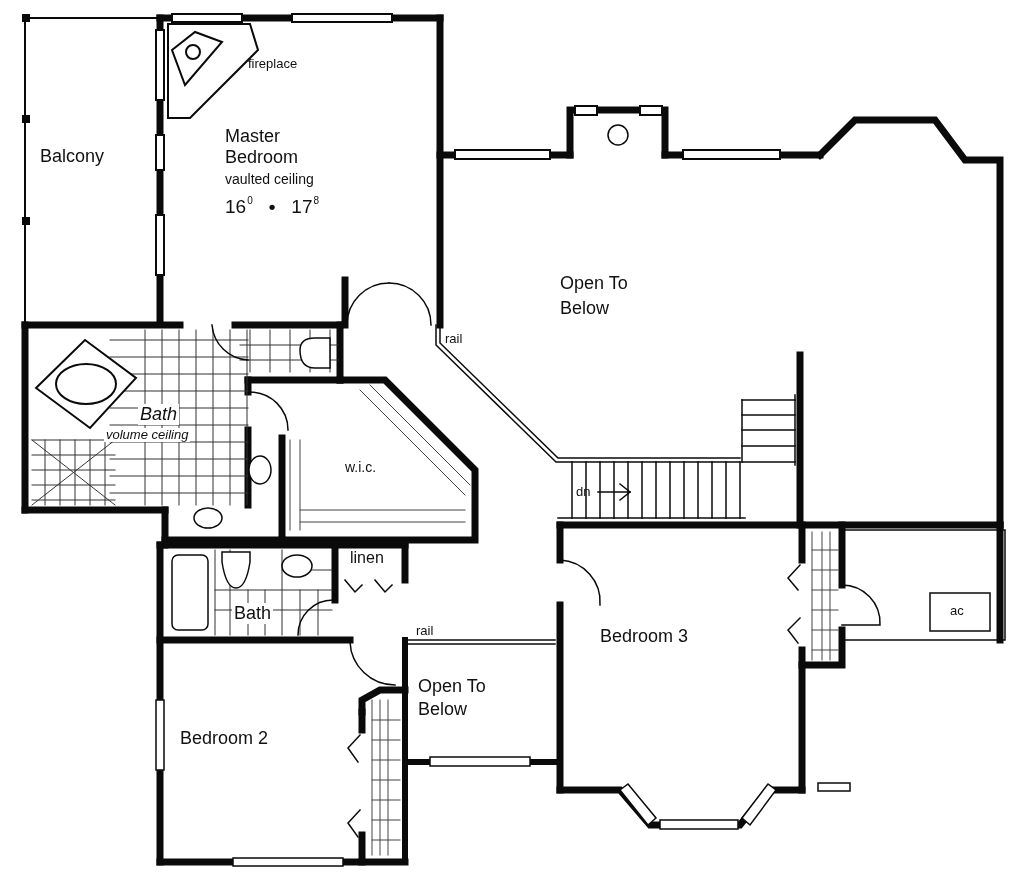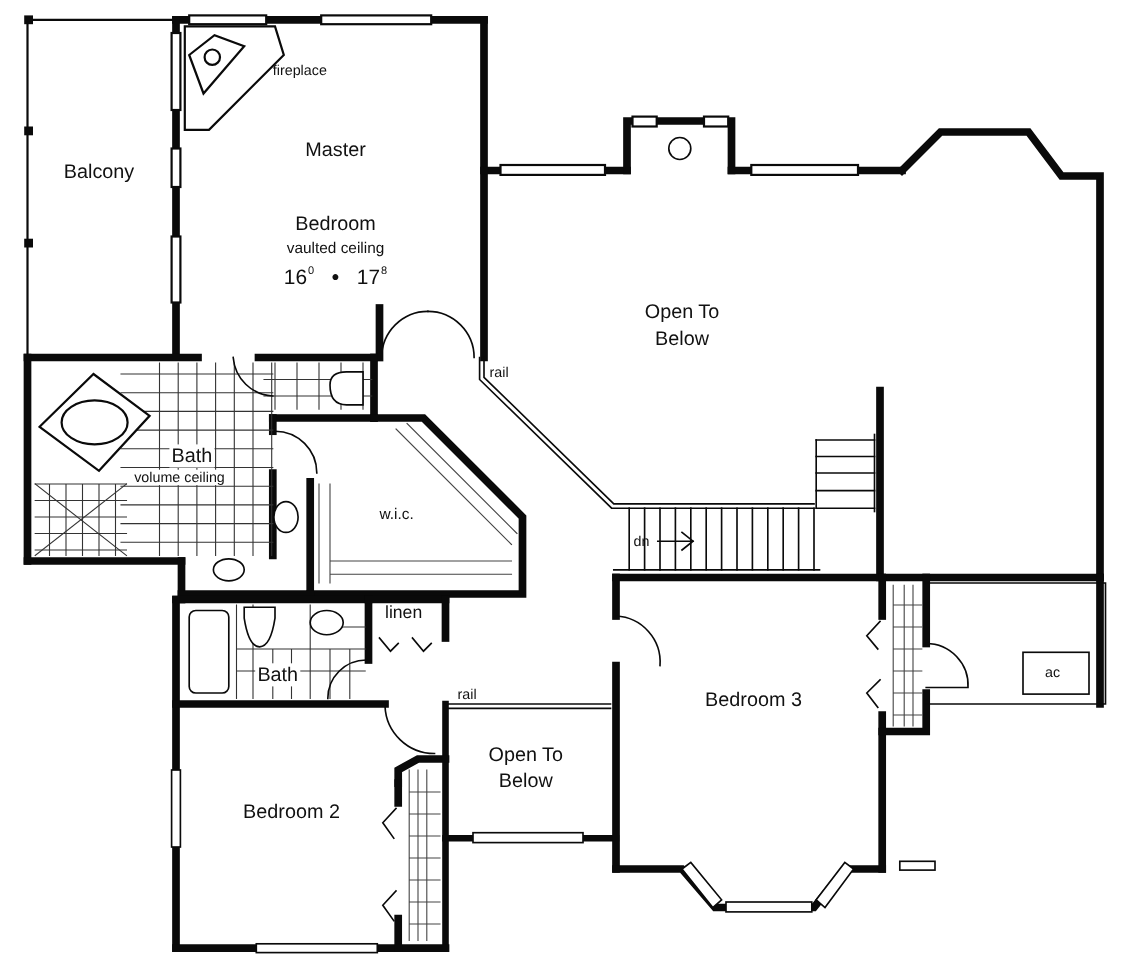--- a/index.html
+++ b/index.html
@@ -1,18 +1,18 @@
 <!DOCTYPE html>
 <html><head>
 <meta charset="utf-8">
 <style>
   html, body { margin: 0; padding: 0; background: #ffffff; }
   body { width: 1024px; height: 877px; overflow: hidden; position: relative; }
   #plan { position: absolute; left: 0; top: 0; width: 1024px; height: 877px; }
-  .lbl { position: absolute; font-family: "Liberation Sans", sans-serif; color: #111; text-align: center; white-space: nowrap; }
+  .lbl { position: absolute; font-family: "Liberation Sans", sans-serif; color: #111; text-align: left; white-space: nowrap; }
   .room-title { font-size: 18px; font-weight: normal; line-height: 21px; }
   .room-note { font-size: 14px; line-height: 16px; }
   .room-dim { font-size: 19px; line-height: 22px; }
   .room-dim sup { font-size: 10px; vertical-align: 9px; margin-left: 1px; }
   .room-dim .dot { margin: 0 16px; font-weight: bold; }
   .small { font-size: 13px; line-height: 14px; }
 </style>
 </head>
 <body>
 
@@ -227,35 +227,35 @@
     </g>
   </g>
 </svg>
 
 <div class="lbl room-title" style="left:40px; top:146px; width:100px;">Balcony</div>
 
 <div class="lbl small" style="left:248px; top:57px;">fireplace</div>
 
 <div style="position:absolute; left:225px; top:126px; width:160px;">
   <div class="lbl room-title" style="position:static;">Master</div>
-  <div class="lbl room-title" style="position:static;margin-top:46px;">Bedroom</div>
+  <div class="lbl room-title" style="position:static;">Bedroom</div>
   <div class="lbl room-note" style="position:static; margin-top:3px;">vaulted ceiling</div>
   <div class="lbl room-dim" style="position:static; margin-top:3px;">
     <span>16</span><sup>0</sup><span class="dot">•</span><span>17</span><sup>8</sup>
   </div>
 </div>
 
 <div style="position:absolute; left:560px; top:273px; width:120px;">
   <div class="lbl room-title" style="position:static; font-size:18px;">Open To</div>
   <div class="lbl room-title" style="position:static; font-size:18px; margin-top:4px;">Below</div>
 </div>
 
 <div class="lbl small" style="left:445px; top:332px;">rail</div>
 
-<div style="position:absolute; left:112px; top:404px; width:130px;">
+<div style="position:absolute; left:96px; top:404px; width:130px;font-style:italic;">
   <div class="lbl room-title" style="position:static; background:#fff; display:inline-block; width:auto; margin-left:42px; padding:0 2px;">Bath</div>
   <div class="lbl small" style="position:static; background:#fff; display:inline-block; padding:0 2px; margin-left:8px;">volume ceiling</div>
 </div>
 
 <div class="lbl small" style="left:345px; top:460px; font-size:14px;">w.i.c.</div>
 
 <div class="lbl small" style="left:576px; top:485px;">dn</div>
 
 <div class="lbl small" style="left:350px; top:551px; font-size:16px;">linen</div>
 

